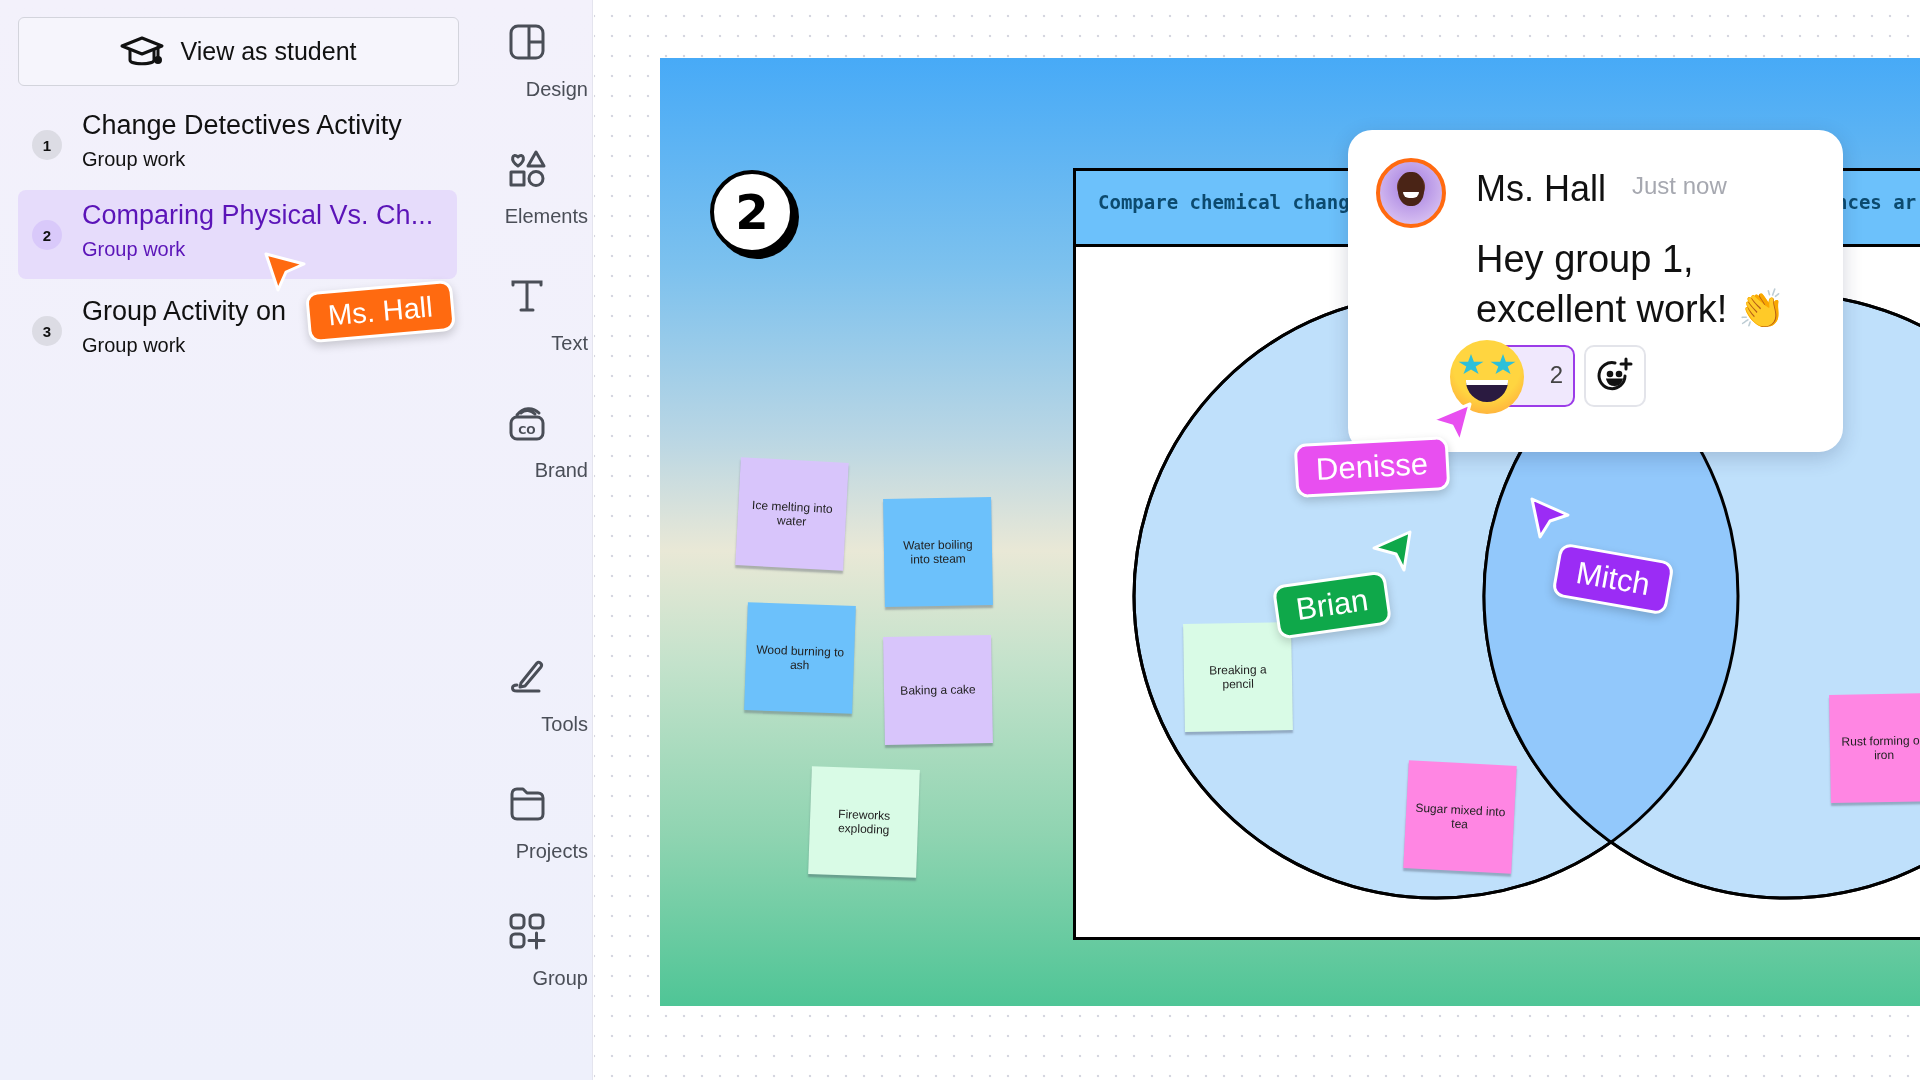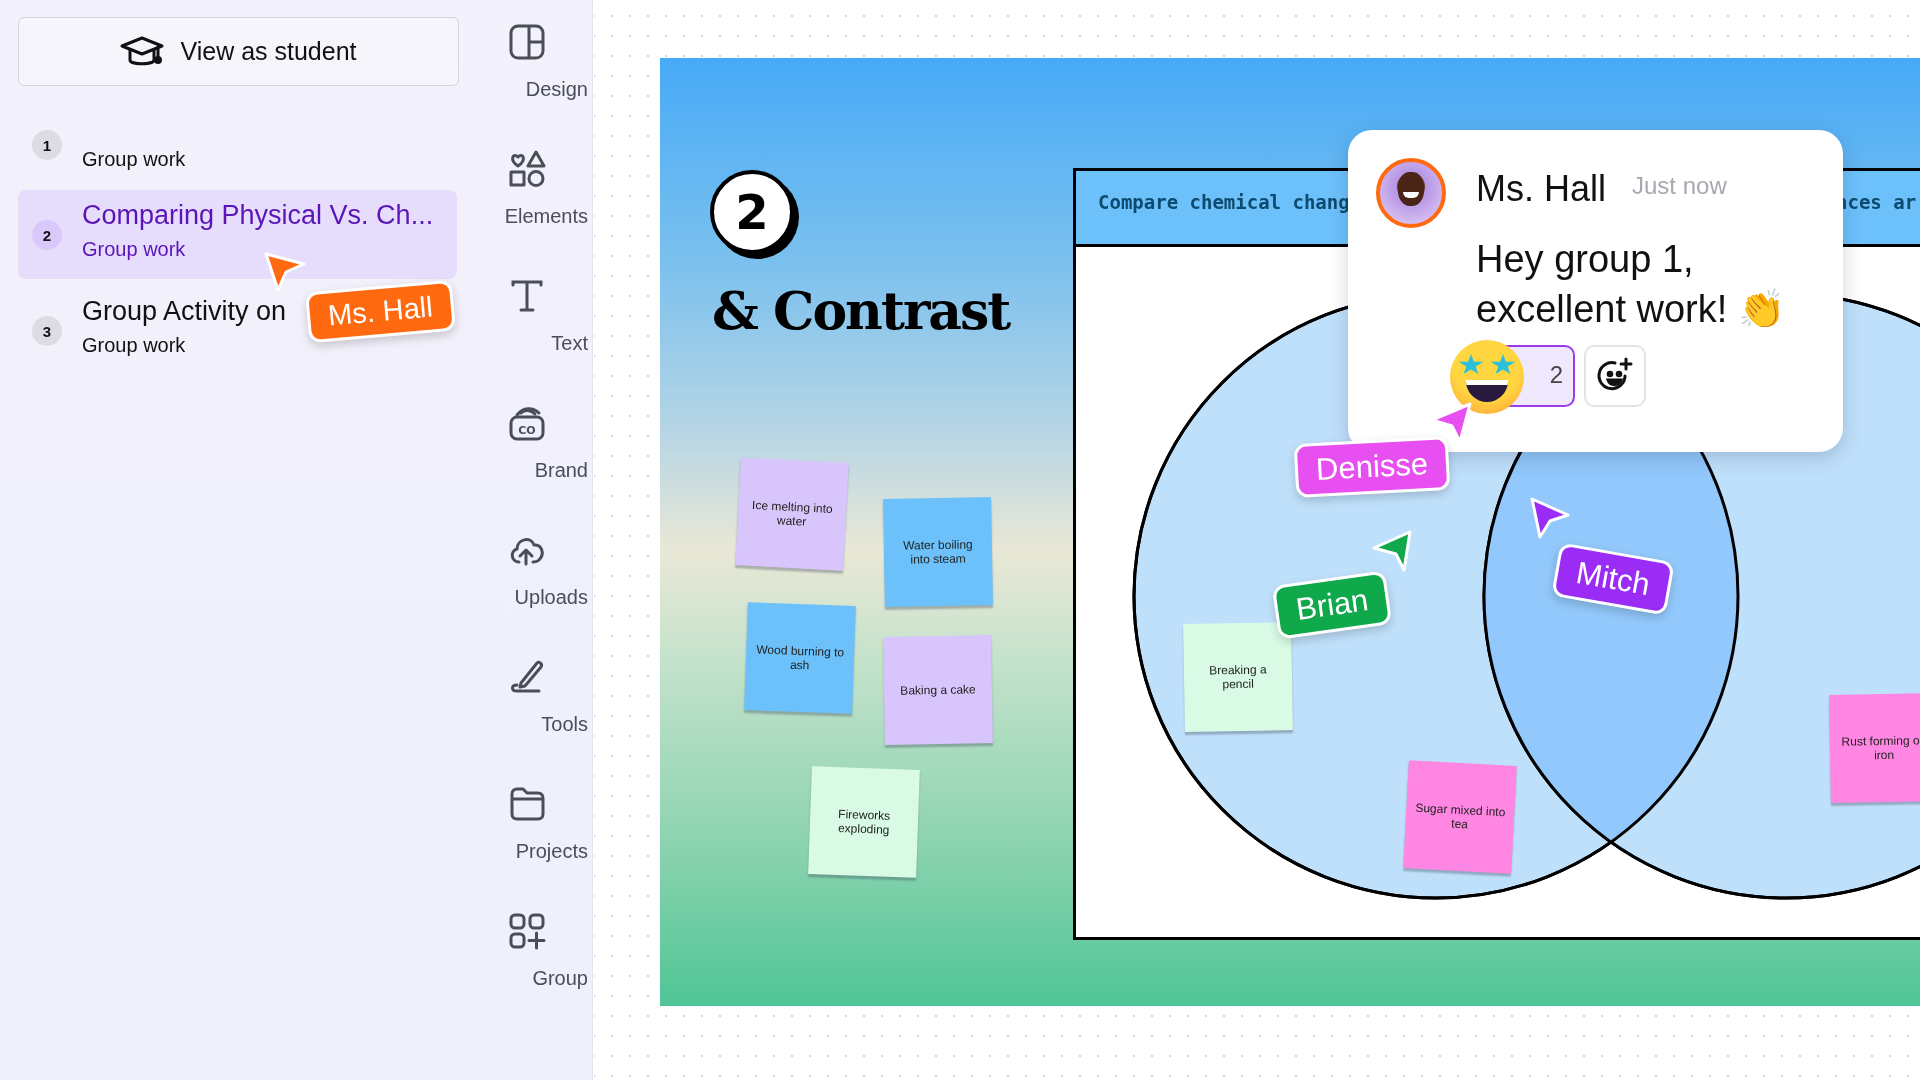--- a/index.html
+++ b/index.html
@@ -98,20 +98,21 @@
       <path d="M2 11 L22 3 L42 11 L22 19 Z"></path>
       <path d="M10 15 V25 C10 30 34 30 34 25 V15"></path>
       <path d="M38 12 V22"></path>
         <circle cx="38" cy="25" r="2.5" fill="#111"></circle>
     </svg>
     <span class="lbl">View as student</span>
   </div>
 
   <div class="page-item" style="top:100px">
     <span class="page-num">1</span>
+    <span class="page-title">Change Detectives Activity</span>
     <span class="page-sub">Group work</span>
   </div>
   <div class="page-item active" style="top:190px">
     <span class="page-num">2</span>
     <span class="page-title">Comparing Physical Vs. Ch...</span>
     <span class="page-sub">Group work</span>
   </div>
   <div class="page-item" style="top:286px">
     <span class="page-num">3</span>
     <span class="page-title">Group Activity on</span>
@@ -148,27 +149,20 @@
     <span class="rail-label">Text</span>
   </div>
   <div class="rail-item" style="top:403px">
     <svg viewBox="0 0 40 40" fill="none" stroke="#4a4e57" stroke-width="3" stroke-linecap="round">
         <rect x="4" y="14" width="32" height="22" rx="6"></rect>
         <path d="M10 12 C16 4 26 4 32 10 M14 10 C18 6 24 7 28 11"></path>
         <text x="20" y="31" text-anchor="middle" font-size="11" font-weight="bold" fill="#4a4e57" stroke="none" font-family="DejaVu Sans, sans-serif">CO</text>
       </svg>
     <span class="rail-label">Brand</span>
   </div>
-  <div class="rail-item" style="top:530px">
-    <svg viewBox="0 0 40 40" fill="none" stroke="#4a4e57" stroke-width="3" stroke-linecap="round" stroke-linejoin="round">
-        <path d="M12 32 C4 32 3 21 10 19 C10 9 24 6 27 15 C35 14 38 24 32 30 C30 32 28 32 26 32"></path>
-        <path d="M19 34 V21 M13 26 L19 20 L25 26"></path>
-      </svg>
-    <span class="rail-label">Uploads</span>
-  </div>
   <div class="rail-item" style="top:657px">
     <svg viewBox="0 0 40 40" fill="none" stroke="#4a4e57" stroke-width="3" stroke-linecap="round" stroke-linejoin="round">
         <path d="M14 26 L30 6 C32 4 36 7 34 10 L18 29 L13 30 Z"></path>
         <path d="M10 28 C4 28 4 34 10 34 H32"></path>
       </svg>
     <span class="rail-label">Tools</span>
   </div>
   <div class="rail-item" style="top:784px">
     <svg viewBox="0 0 40 40" fill="none" stroke="#4a4e57" stroke-width="3" stroke-linejoin="round">
         <path d="M5 10 C5 7 7 5 10 5 H16 L20 9 H31 C34 9 36 11 36 14 V30 C36 33 34 35 31 35 H10 C7 35 5 33 5 30 Z"></path>
@@ -185,21 +179,20 @@
       </svg>
     <span class="rail-label">Group</span>
   </div>
 </div>
 
 <div class="canvas"></div>
 
 <div class="slide">
   <div class="num-circle">2</div>
   <div class="slide-title">
-    <div>&amp; Contrast</div>
   </div>
 
   <div class="sticky purple" style="left:78px;top:402px;transform:rotate(3deg)">
       <span>Ice melting into water</span>
     </div>
   <div class="sticky blue" style="left:224px;top:440px;transform:rotate(-1deg)">
       <span>Water boiling into steam</span>
     </div>
   <div class="sticky blue" style="left:86px;top:546px;transform:rotate(2deg)">
       <span>Wood burning to ash</span>

